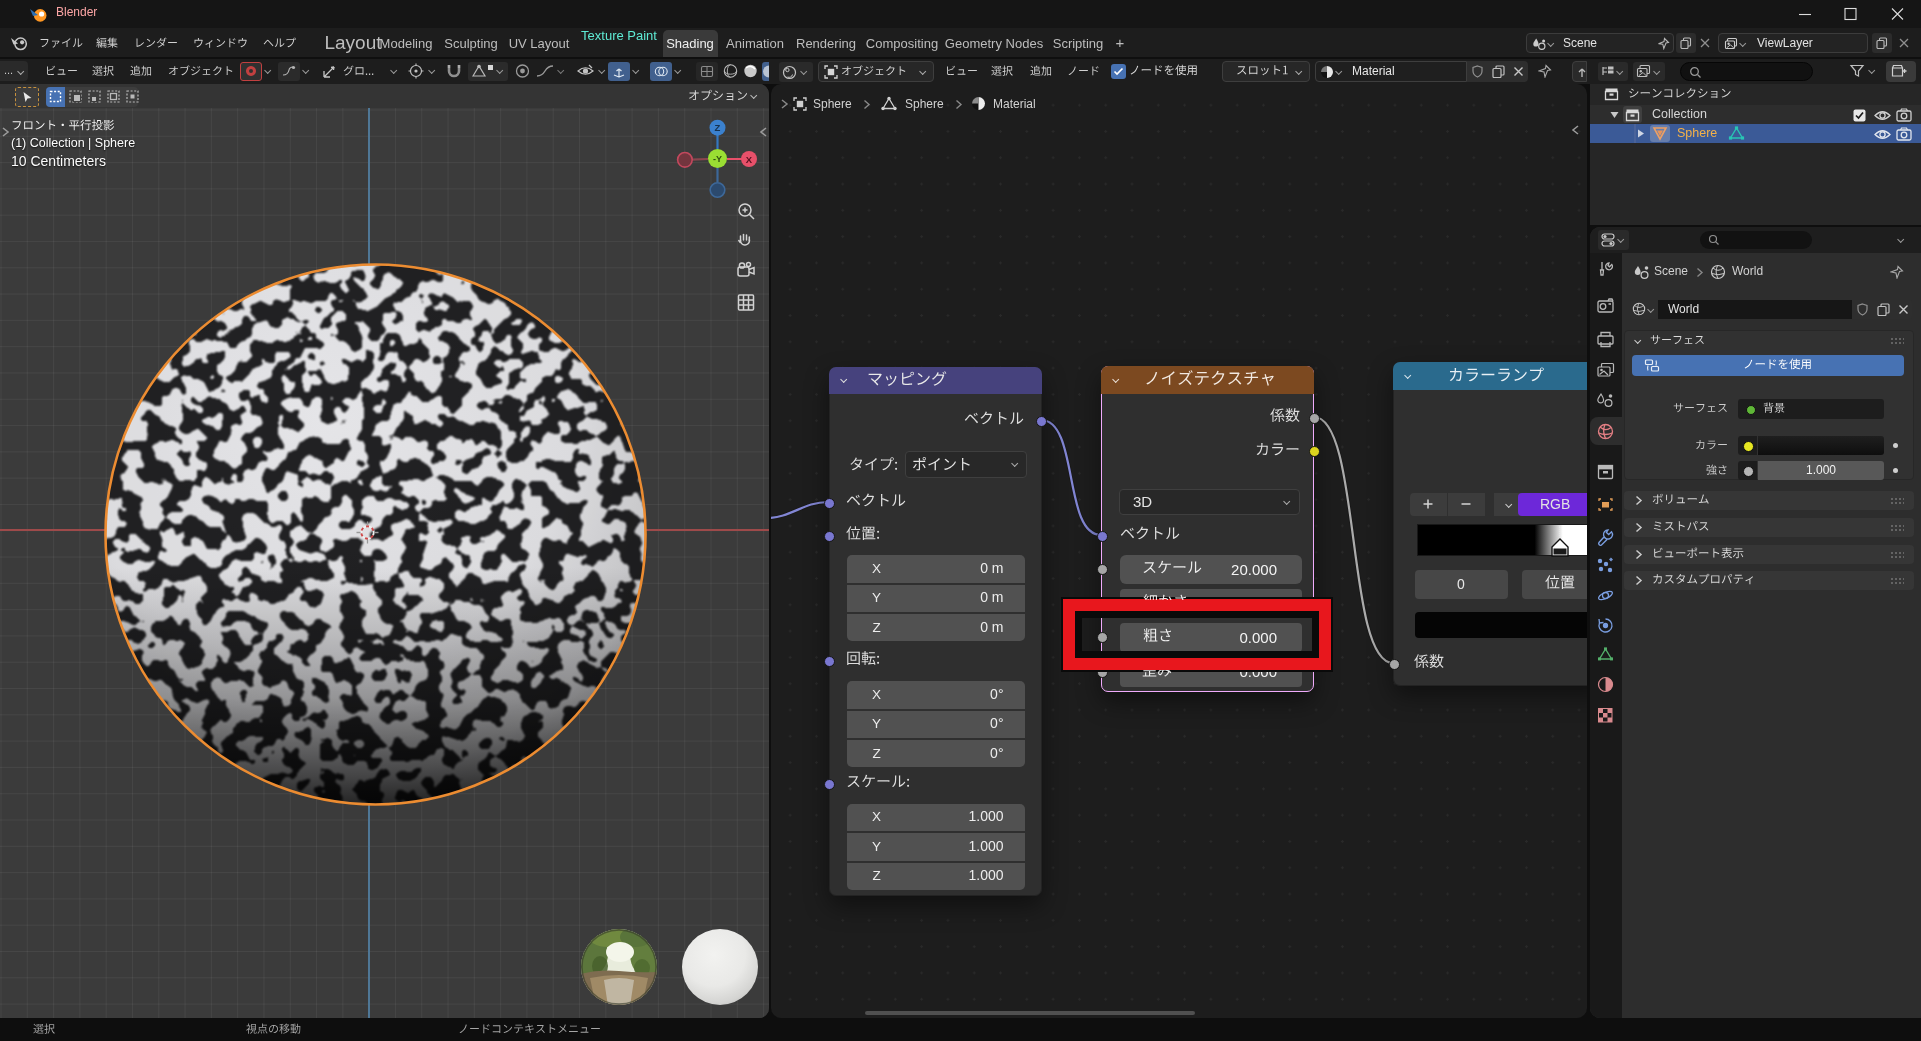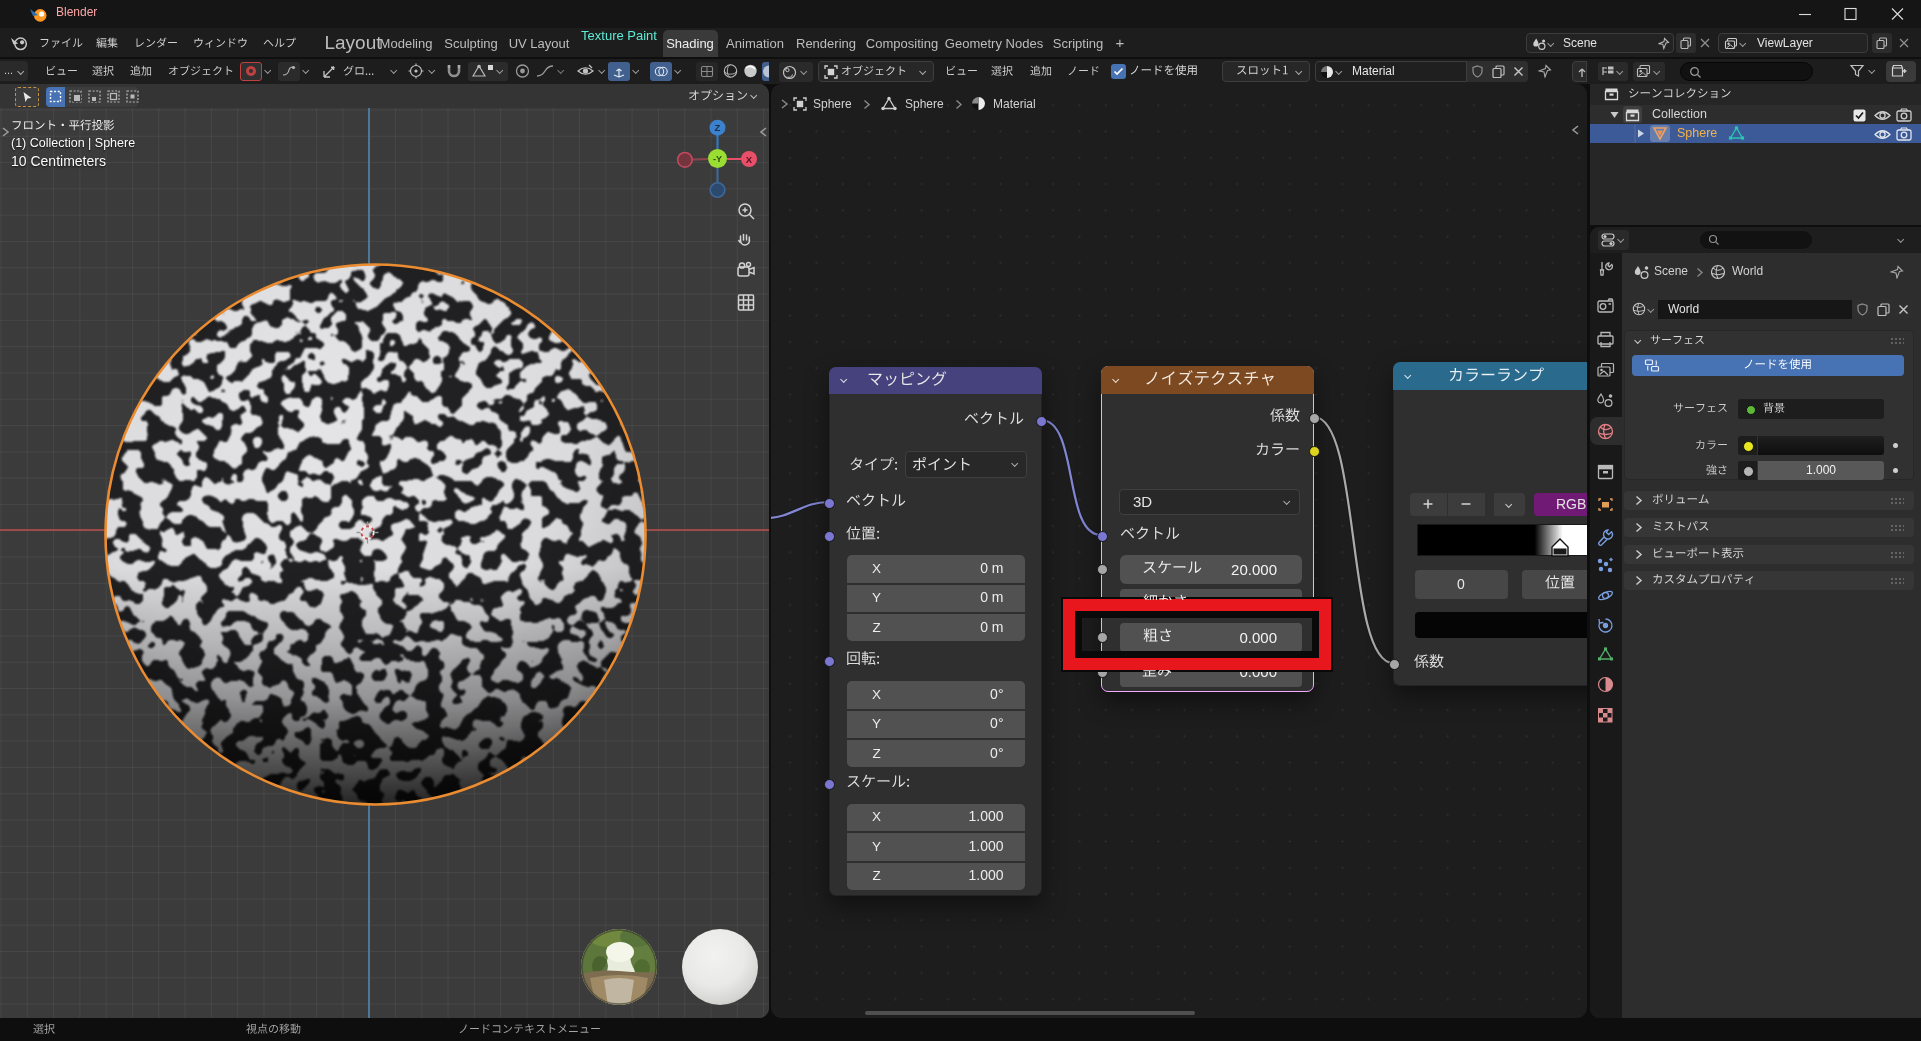--- a/index.html
+++ b/index.html
@@ -589,21 +589,21 @@
           </svg>
   </div>
   <div class="a" style="left:54px;top:130px;width:37px;height:23px;background:#3c3c3c">
    <svg class="a" style="left:12px;top:5px" width="12" height="12" viewBox="0 0 12 12">
             <path d="M1.5 6 L10.5 6" stroke="#d5d5d5" stroke-width="1.5"></path>
           </svg>
   </div>
   <div class="a" style="left:100px;top:130px;width:31px;height:23px;background:#3c3c3c;border-radius:0 4px 4px 0">
    <span class="ch" style="left:11px;top:11.5px;color:#ccc"></span>
   </div>
-  <div class="a" style="left:140px;top:130px;width:74px;height:23px;background:#701a75;border-radius:4px 0 0 4px">
+  <div class="a" style="left:124px;top:130px;width:74px;height:23px;background:#6d28d9;border-radius:4px 0 0 4px">
    <span class="tx" style="left:22px;top:11.5px;font-size:14px;color:#e2e2e2">RGB</span>
   </div>
 
   <div class="a" style="left:23px;top:161px;width:190px;height:32px;background:linear-gradient(to right,#000 0%,#000 62%,#fff 77%);border:1px solid #181818;box-sizing:border-box">
    <div class="a" style="left:141px;top:1px;width:1px;height:16px;border-left:1.6px dotted #e8e8e8"></div>
    <svg class="a" style="left:132px;top:13px" width="20" height="19" viewBox="0 0 20 19">
             <path d="M10 1 L18 9 L18 18 L2 18 L2 9 Z" fill="#fff" stroke="#111" stroke-width="1.4"></path>
             <rect x="3.5" y="10.5" width="13" height="6" fill="#1a1a1a"></rect>
           </svg>
   </div>

